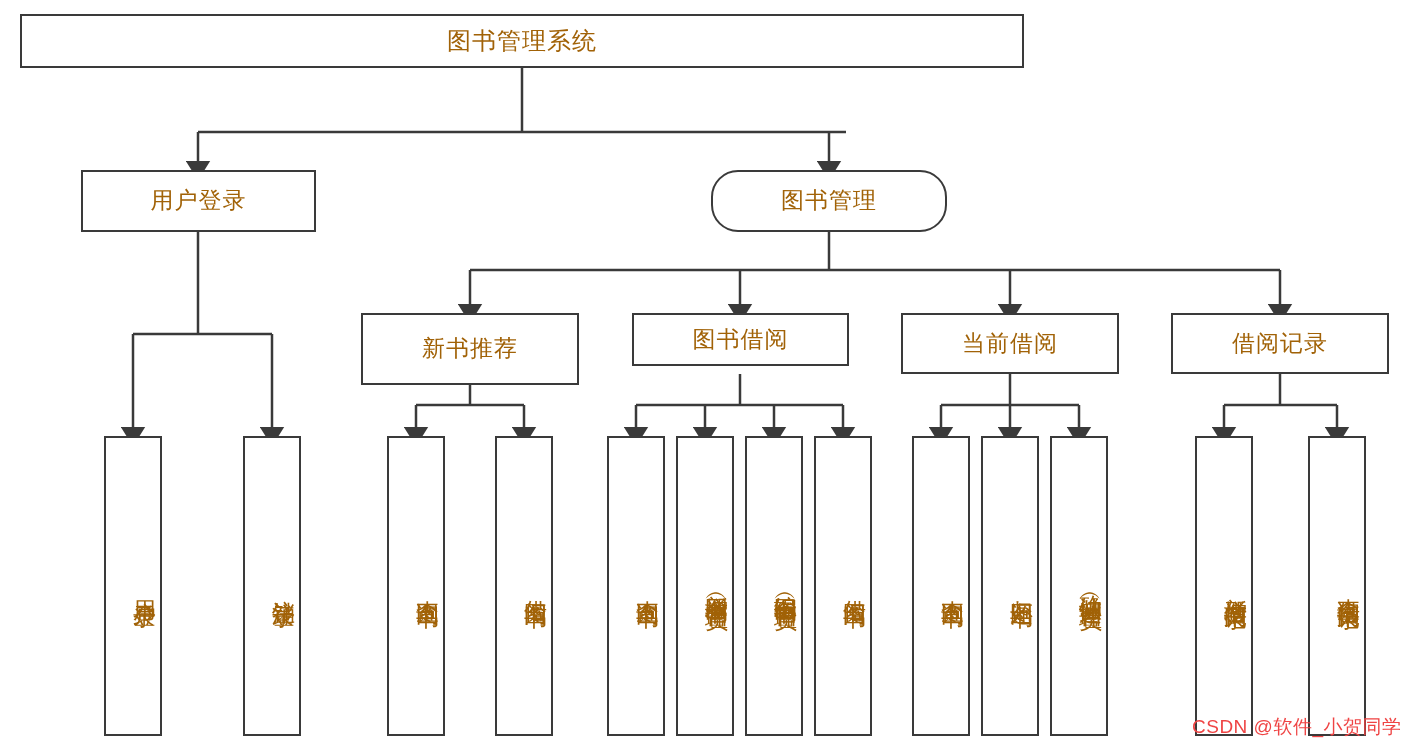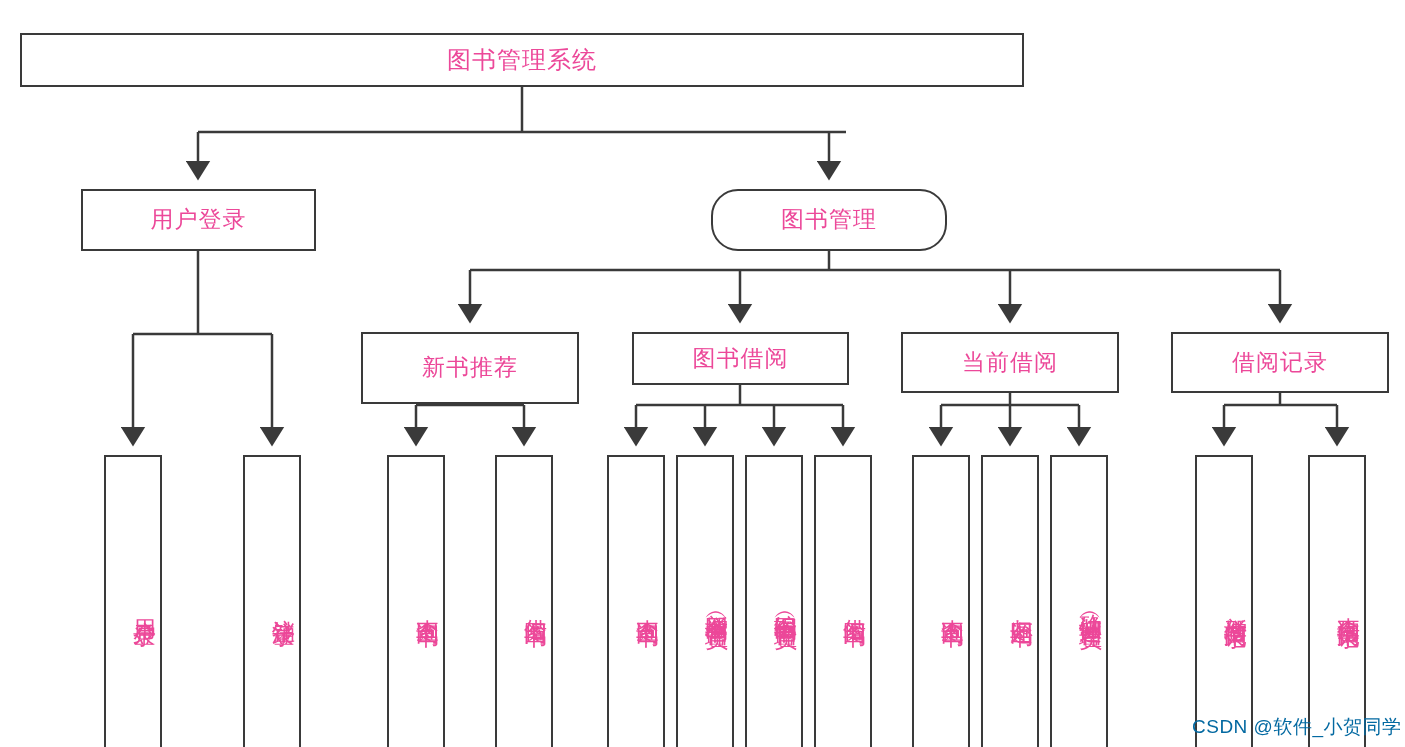--- a/index.html
+++ b/index.html
@@ -18,22 +18,21 @@
     overflow: hidden;
   }
   .node {
     position: absolute;
     box-sizing: border-box;
     border: 2.5px solid #3a3a3a;
     background: #ffffff;
     display: flex;
     align-items: center;
     justify-content: center;
-    color: #ec4899;
-    margin-top: 19px;
+    color: #a16207;
   }
   .node-h {
     font-size: 23px;
     letter-spacing: 1px;
     line-height: 1.2;
   }
   .node-v {
     writing-mode: vertical-rl;
     text-orientation: upright;
     font-size: 23px;
@@ -59,21 +58,21 @@
     top: 0;
     width: 1405px;
     height: 747px;
     pointer-events: none;
   }
   .watermark {
     position: absolute;
     left: 1192px;
     top: 714px;
     font-size: 19px;
-    color: #0369a1;
+    color: #ef4444;
     white-space: nowrap;
     letter-spacing: 0.5px;
   }
 </style>
 </head>
 <body>
 
 <div id="canvas">
 
   <svg class="edges" viewBox="0 0 1405 747">

